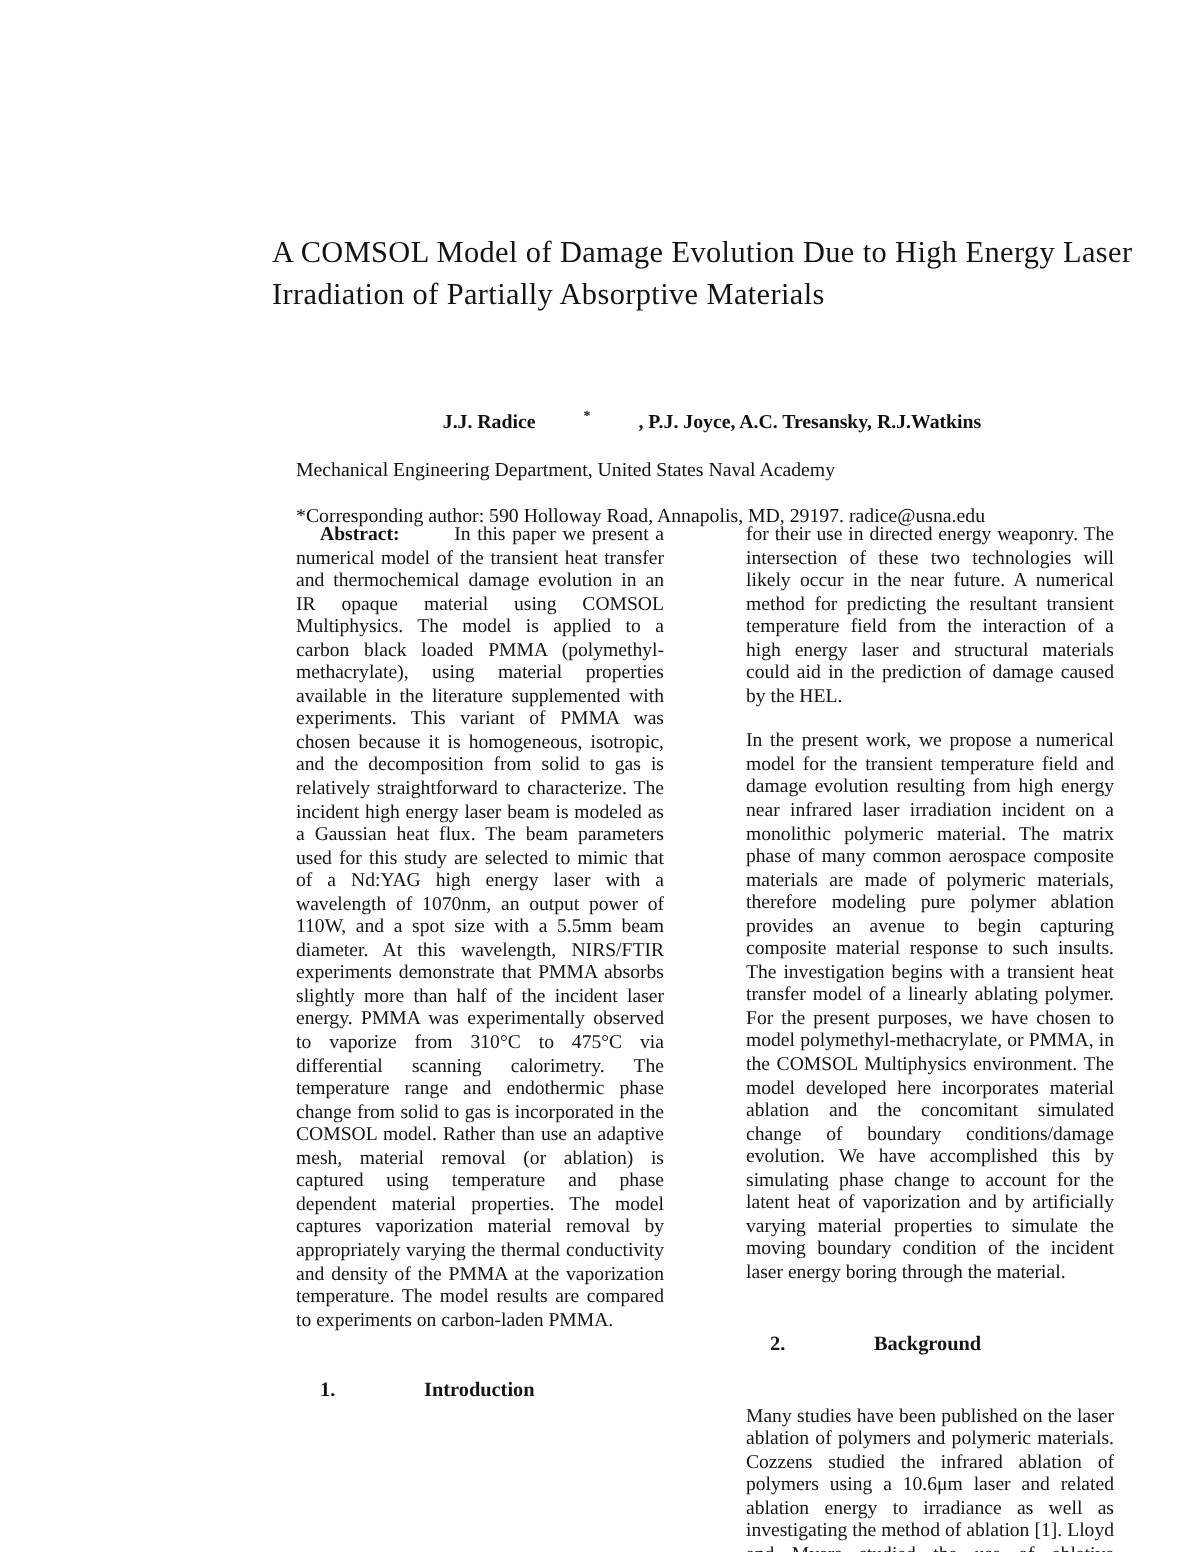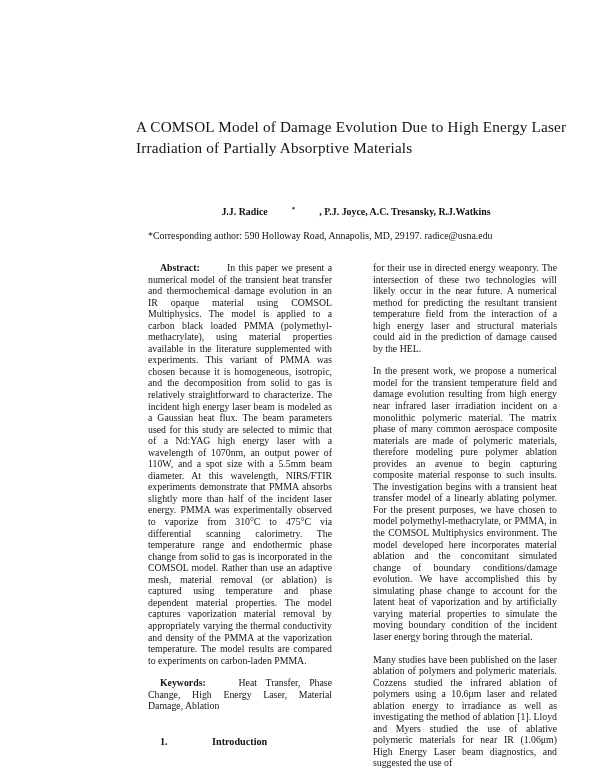--- a/index.html
+++ b/index.html
@@ -76,34 +76,35 @@
 </style>
 </head>
 <body>
 
 <div class="page">
 
   <h1 class="title">A COMSOL Model of Damage Evolution Due to High Energy Laser Irradiation of Partially Absorptive Materials</h1>
 
   <div class="authors">
     <p class="names"><span>J.J. Radice</span><sup>*</sup><span>, P.J. Joyce,  A.C. Tresansky, R.J.Watkins</span></p>
+    <p>Mechanical Engineering Department, United States Naval Academy</p>
     <p>*Corresponding author: 590 Holloway Road, Annapolis, MD, 29197.  radice@usna.edu</p>
   </div>
 
   <div class="columns">
 
     <div class="col">
       <p><span class="inline-label">Abstract:</span> <span>In this paper we present a numerical model of the transient heat transfer and thermochemical damage evolution in an IR opaque material using COMSOL Multiphysics. The model is applied to a carbon black loaded PMMA (polymethyl-methacrylate), using material properties available in the literature supplemented with experiments. This variant of PMMA was chosen because it is homogeneous, isotropic, and the decomposition from solid to gas is relatively straightforward to characterize. The incident high energy laser beam is modeled as a Gaussian heat flux. The beam parameters used for this study are selected to mimic that of a Nd:YAG high energy laser with a wavelength of 1070nm, an output power of 110W, and a spot size with a 5.5mm beam diameter. At this wavelength, NIRS/FTIR experiments demonstrate that PMMA absorbs slightly more than half of the incident laser energy. PMMA was experimentally observed to vaporize from 310°C to 475°C via differential scanning calorimetry. The temperature range and endothermic phase change from solid to gas is incorporated in the COMSOL model. Rather than use an adaptive mesh, material removal (or ablation) is captured using temperature and phase dependent material properties. The model captures vaporization material removal by appropriately varying the thermal conductivity and density of the PMMA at the vaporization temperature. The model results are compared to experiments on carbon-laden PMMA.</span></p>
-      <p><span class="inline-label">Keywords:</span> <span>Heat Transfer, Phase Change, High Energy Laser, Material Damage, Ablation</span></p>
       <h2><span class="secnum">1.</span><span>Introduction</span></h2>
     </div>
 
     <div class="col">
       <p>for their use in directed energy weaponry.  The intersection of these two technologies will likely occur in the near future.  A numerical method for predicting the resultant transient temperature field from the interaction of a high energy laser and structural materials could aid in the prediction of damage caused by the HEL.</p>
       <p>In the present work, we propose a numerical model for the transient temperature field and damage evolution resulting from high energy near infrared laser irradiation incident on a monolithic polymeric material.  The matrix phase of many common aerospace composite materials are made of polymeric materials, therefore modeling pure polymer ablation provides an avenue to begin capturing composite material response to such insults.  The investigation begins with a transient heat transfer model of a linearly ablating polymer.  For the present purposes, we have chosen to model polymethyl-methacrylate, or PMMA, in the COMSOL Multiphysics environment.  The model developed here incorporates material ablation and the concomitant simulated change of boundary conditions/damage evolution.  We have accomplished this by simulating phase change to account for the latent heat of vaporization and by artificially varying material properties to simulate the moving boundary condition of the incident laser energy boring through the material.</p>
+      <h2><span class="secnum">2.</span><span>Background</span></h2>
       <p>Many studies have been published on the laser ablation of polymers and polymeric materials. Cozzens studied the infrared ablation of polymers using a 10.6μm laser and related ablation energy to irradiance as well as investigating the method of ablation [1].  Lloyd and Myers studied the use of ablative polymeric materials for near IR (1.06μm) High Energy Laser beam diagnostics, and suggested the use of</p>
     </div>
 
   </div>
 
   <div class="footer" style="color: rgb(91, 155, 213);">Excerpt from the Proceedings of the 2012 COMSOL Conference in Boston</div>
 
 </div>
 
 </body></html>

